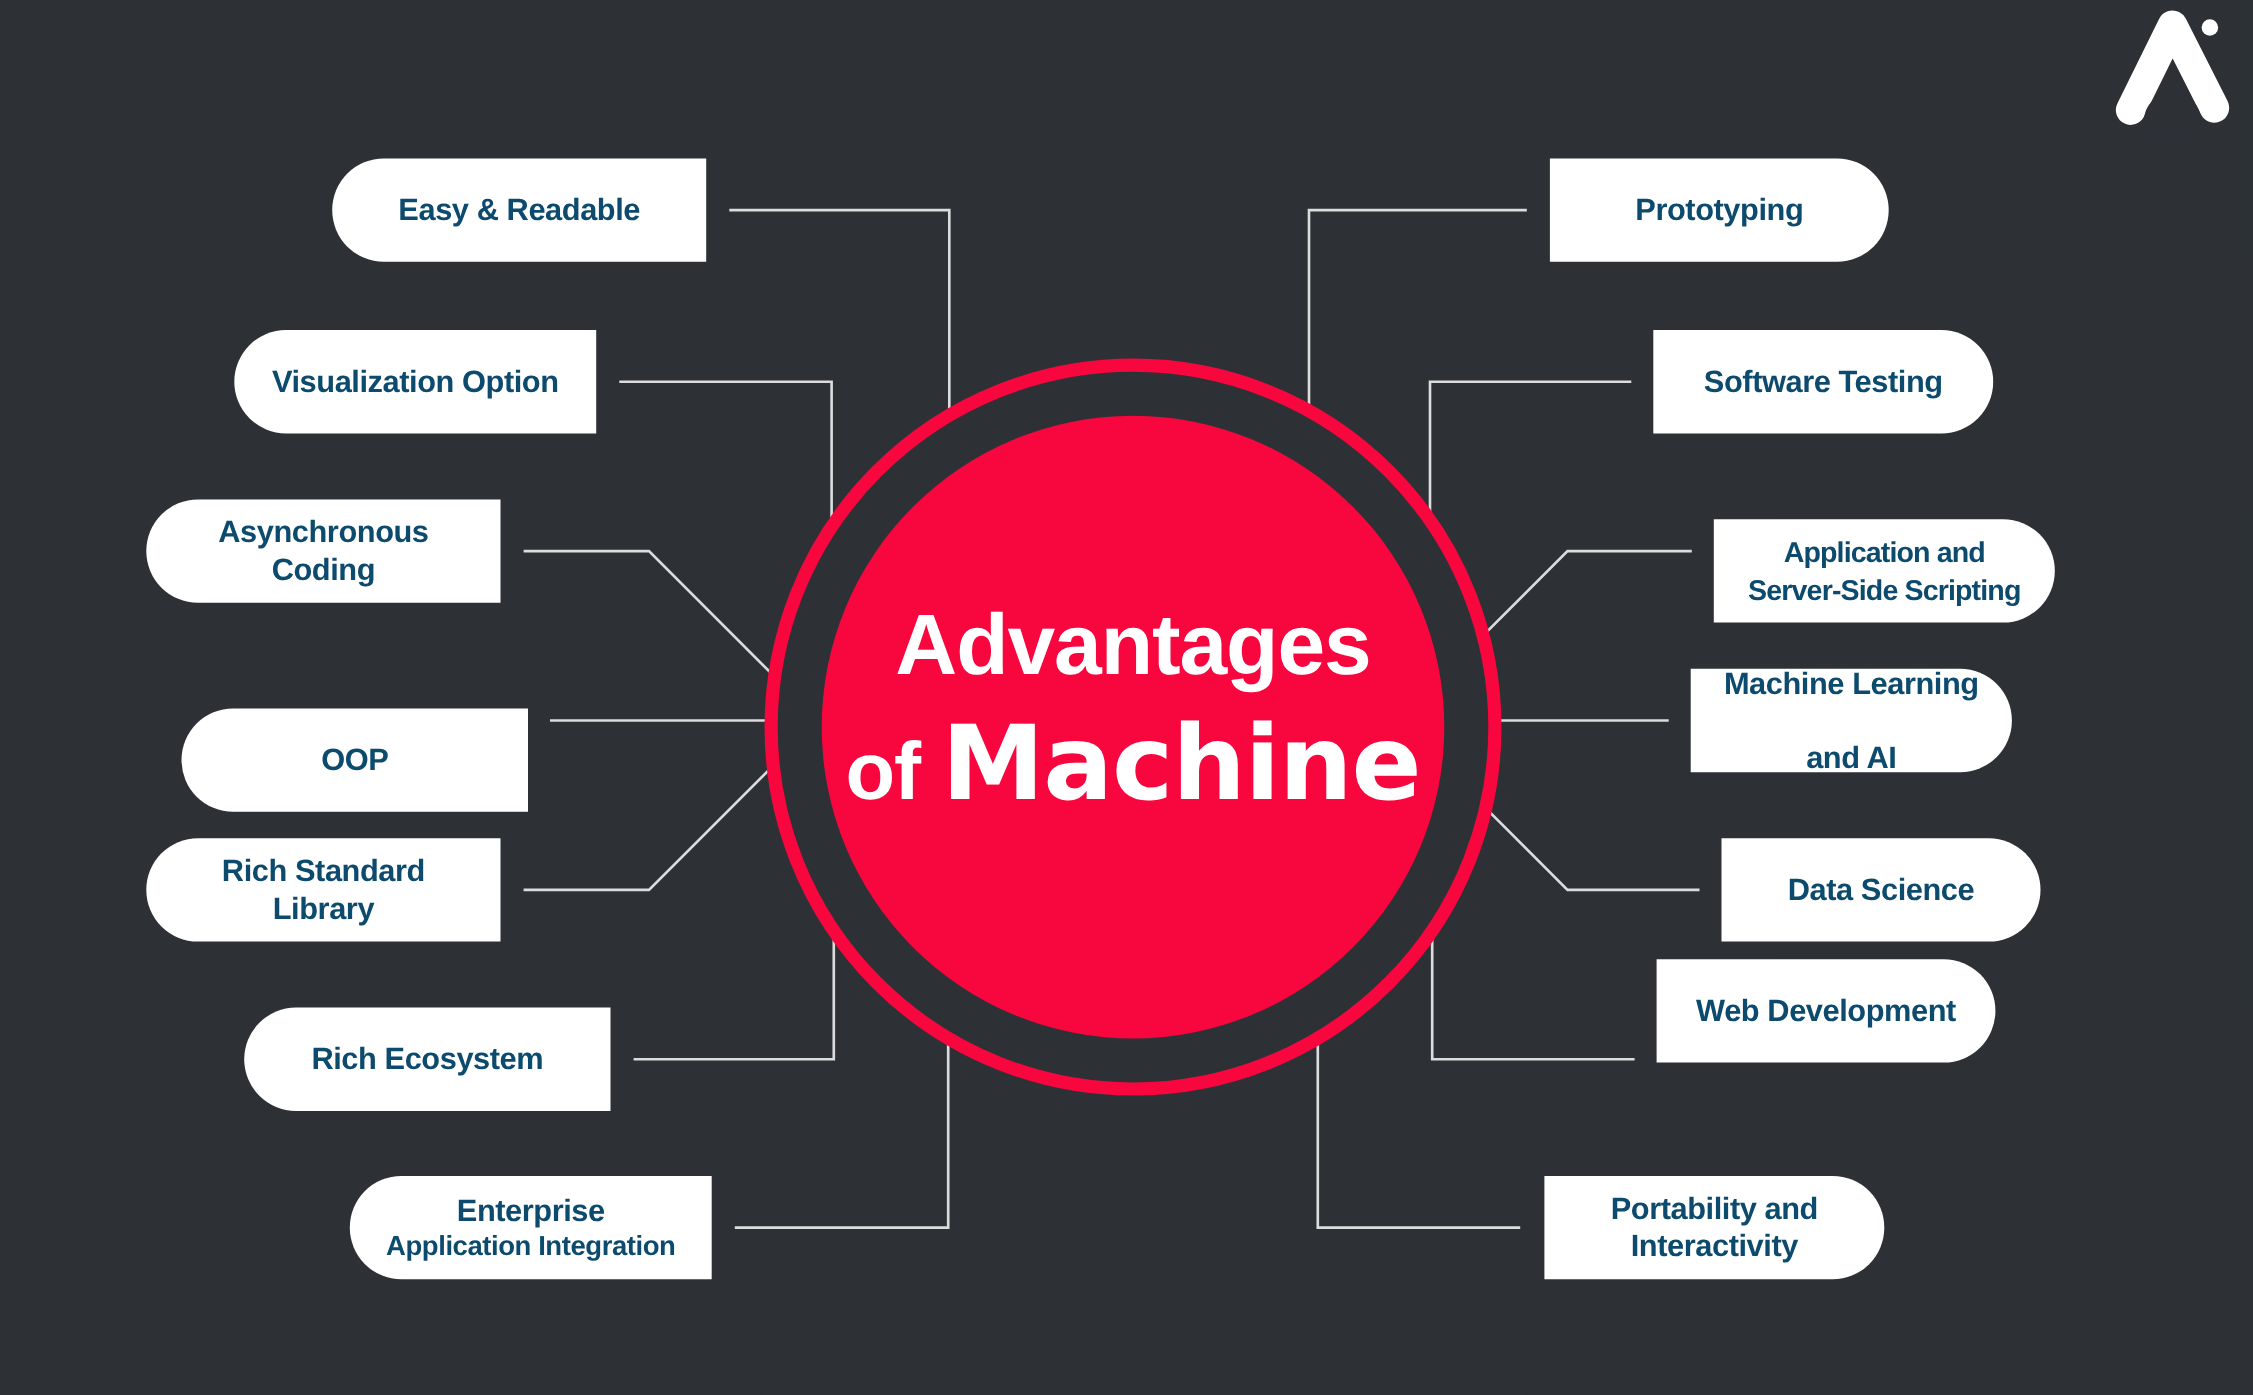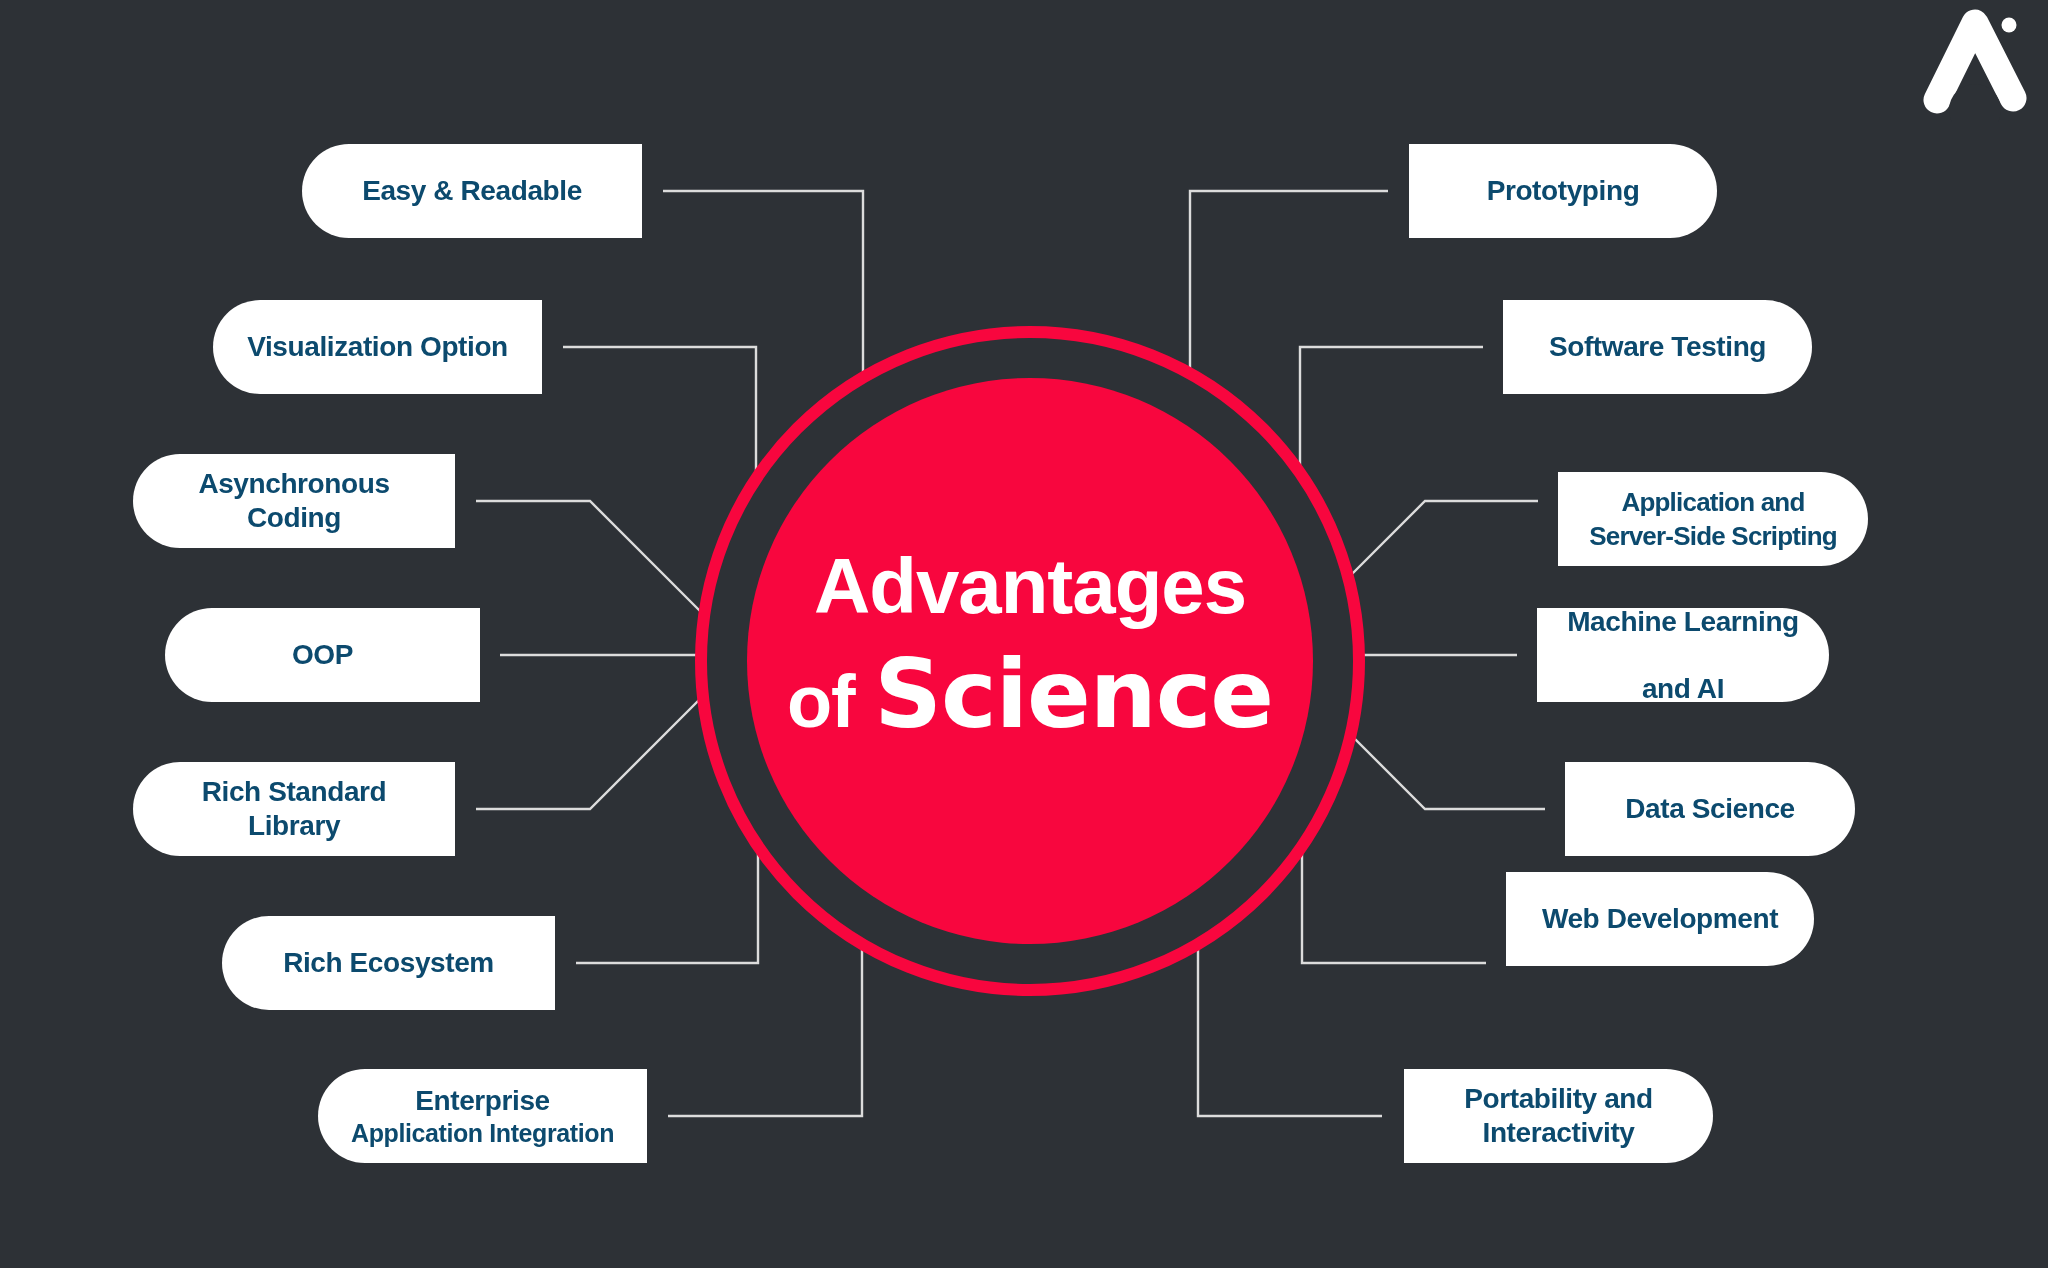--- a/index.html
+++ b/index.html
@@ -93,21 +93,21 @@
       <div class="pill left" style="left: 302px; top: 144px; width: 340px;">
         <div class="pl">Easy &amp; Readable</div>
       </div>
       <div class="pill left" style="left: 213px; top: 300px; width: 329px;">
         <div class="pl">Visualization Option</div>
       </div>
       <div class="pill left" style="left: 133px; top: 454px; width: 322px;">
         <div class="pl">Asynchronous</div>
         <div class="pl">Coding</div>
       </div>
-      <div class="pill left" style="left: 165px; top: 608px; width: 315px;">
+      <div class="pill left" style="left: 165px; top: 644px; width: 315px;">
         <div class="pl">OOP</div>
       </div>
       <div class="pill left" style="left: 133px; top: 762px; width: 322px;">
         <div class="pl">Rich Standard</div>
         <div class="pl">Library</div>
       </div>
       <div class="pill left" style="left: 222px; top: 916px; width: 333px;">
         <div class="pl">Rich Ecosystem</div>
       </div>
       <div class="pill left" style="left: 318px; top: 1069px; width: 329px;">
@@ -135,21 +135,21 @@
         <div class="pl">Web Development</div>
       </div>
       <div class="pill right" style="left: 1404px; top: 1069px; width: 309px;">
         <div class="pl">Portability and</div>
         <div class="pl">Interactivity</div>
       </div>
     </div>
 
   <div class="center-text">
     <div class="ct1">Advantages</div>
-    <div class="ct2"><span>of</span> <span class="py">Science</span></div>
+    <div class="ct2"><span>of</span> <span class="py">Machine</span></div>
   </div>
 
   <svg class="logo" width="118" height="118" viewBox="0 0 118 118">
     <polyline points="25,94 63,17 101,92" fill="none" stroke="#ffffff" stroke-width="27" stroke-linecap="round" stroke-linejoin="round"></polyline>
     <circle cx="63" cy="104" r="26" fill="#2d3136"></circle>
     <circle cx="97" cy="19" r="7.5" fill="#ffffff"></circle>
   </svg>
 
 </div>
 

